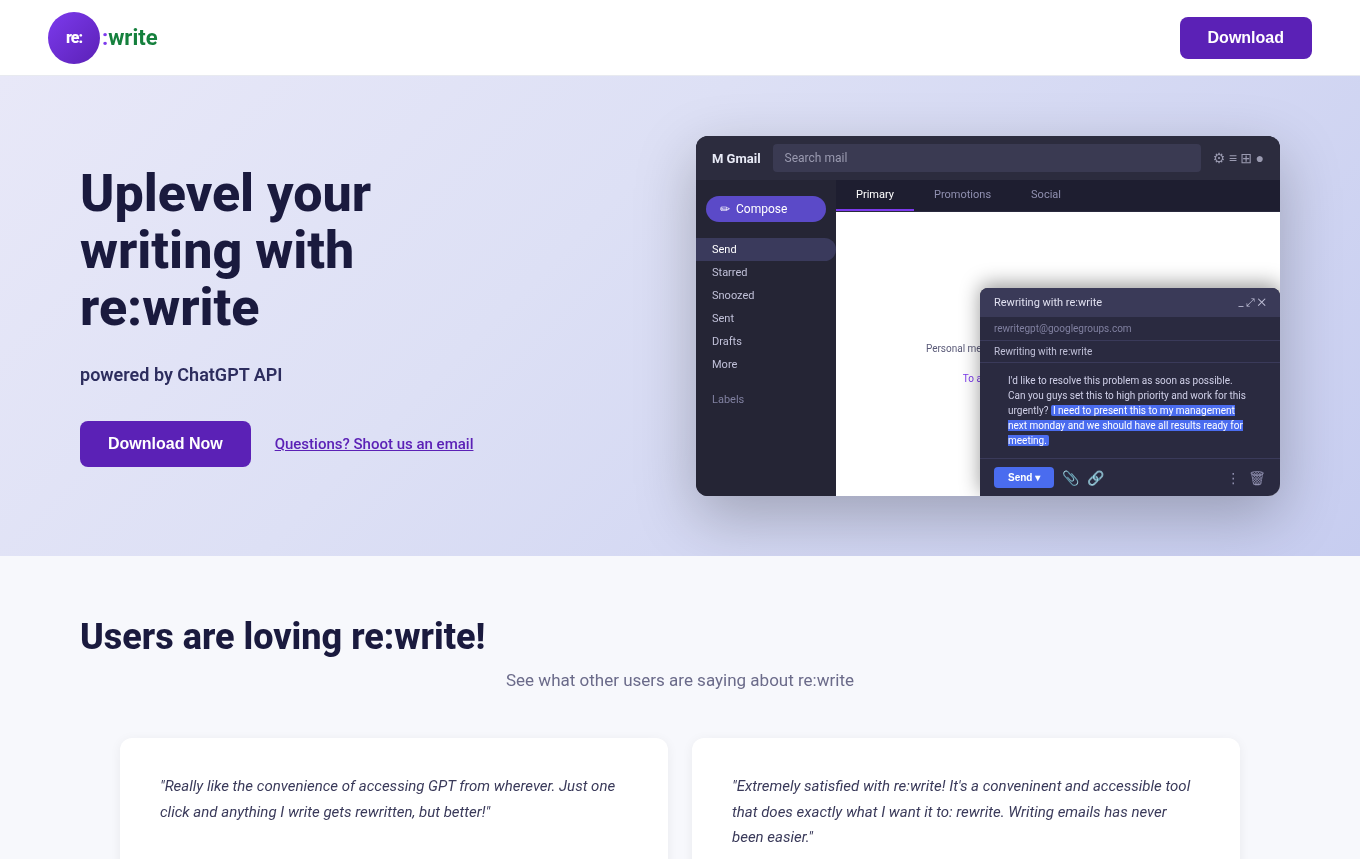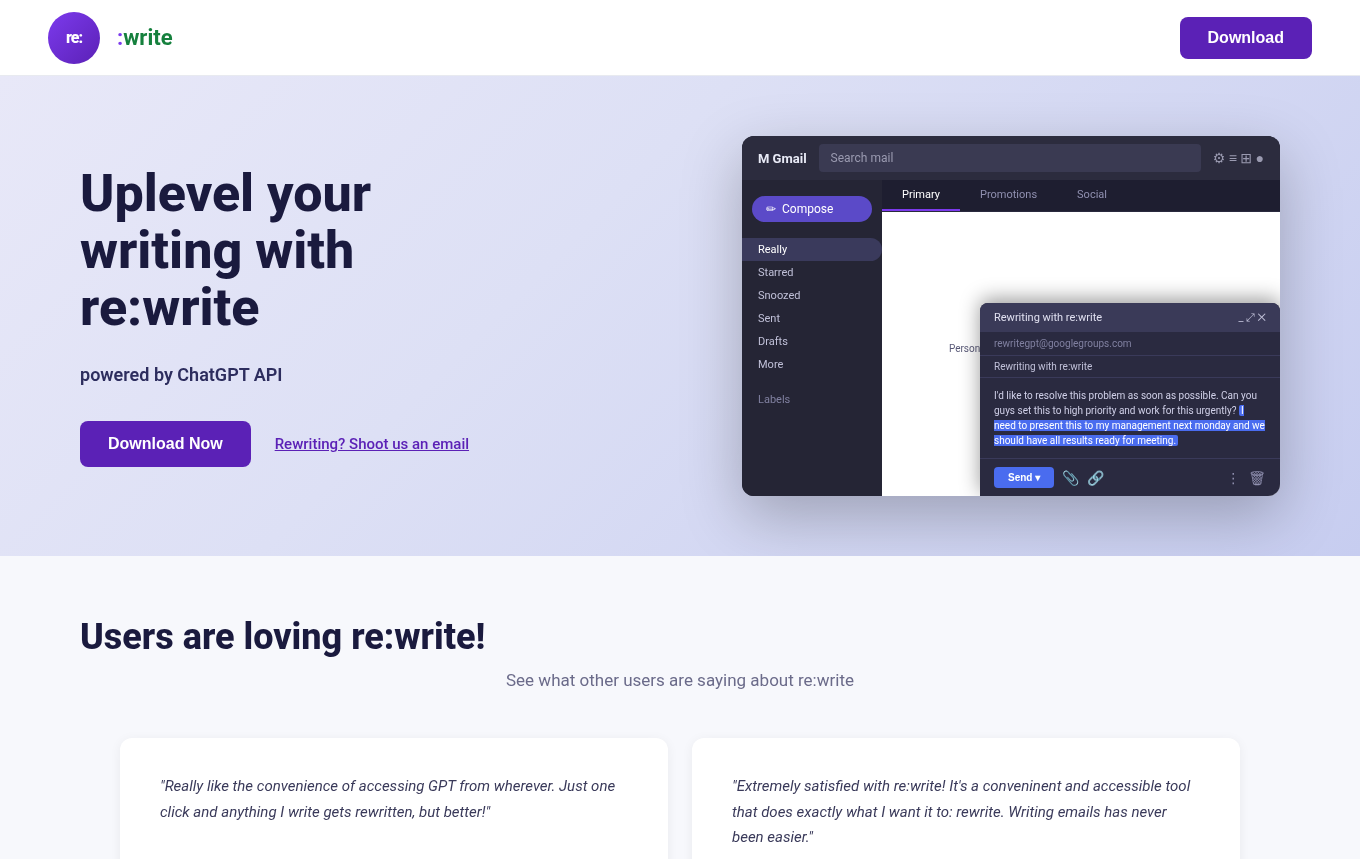--- a/index.html
+++ b/index.html
@@ -4,21 +4,21 @@
   <style>
     *, *::before, *::after { box-sizing: border-box; margin: 0; padding: 0; }
     body { font-family: -apple-system, BlinkMacSystemFont, 'Segoe UI', Roboto, sans-serif; background: #f7f8fc; color: #1a1a2e; }
 
     
     .header {
       display: flex; align-items: center; justify-content: space-between;
       padding: 0 48px; height: 76px; background: #fff;
       border-bottom: 1px solid #e8eaf0;
     }
-    .logo-wrap { display: flex; align-items: center; gap: 15px; }
+    .logo-wrap { display: flex; align-items: center; gap: 0; }
     .logo-circle {
       width: 52px; height: 52px; border-radius: 50%;
       background: linear-gradient(135deg, #7c3aed, #5b21b6);
       display: flex; align-items: center; justify-content: center;
       font-weight: 800; font-size: 16px; color: #fff; letter-spacing: -1px;
     }
     .logo-text { font-size: 22px; font-weight: 700; color: #1e1e3f; margin-left: 2px; }
     .logo-text span { color: #15803d; }
 
     .btn-download-nav {
@@ -44,21 +44,21 @@
       background: #5b21b6; color: #fff; border: none; border-radius: 8px;
       padding: 14px 28px; font-size: 16px; font-weight: 600; cursor: pointer;
     }
     .link-email {
       color: #5b21b6; font-size: 15px; font-weight: 500; text-decoration: underline; cursor: pointer;
     }
 
     
     .hero-right { flex: 1; display: flex; justify-content: flex-end; position: relative; }
     .screenshot-wrap {
-      width: 538px; height: 360px;
+      width: 584px; height: 360px;
       border-radius: 12px; overflow: hidden;
       box-shadow: 0 20px 60px rgba(0,0,0,0.25);
       background: #1e1e2e;
       position: relative;
     }
     
     .gmail-bar {
       height: 44px; background: #2c2c3e; display: flex; align-items: center;
       padding: 0 16px; gap: 12px;
     }
@@ -98,21 +98,21 @@
       position: absolute; bottom: 0; right: 0;
       width: 300px; background: #2a2a40; border-radius: 8px 8px 0 0;
       box-shadow: 0 -4px 20px rgba(0,0,0,0.4);
     }
     .compose-header {
       background: #3a3a58; padding: 8px 14px; border-radius: 8px 8px 0 0;
       font-size: 11px; color: #e0e0f0; display: flex; justify-content: space-between;
     }
     .compose-to { padding: 6px 14px; font-size: 10px; color: #8080a0; border-bottom: 1px solid #3a3a5a; }
     .compose-subject { padding: 5px 14px; font-size: 10px; color: #c0c0d8; border-bottom: 1px solid #3a3a5a; }
-    .compose-body { padding: 10px 14px; font-size: 10px; color: #d0d0e8; line-height: 1.5; }
+    .compose-body { padding: 10px 28px; font-size: 10px; color: #d0d0e8; line-height: 1.5; }
     .compose-highlight { background: #4a6cef; color: #fff; border-radius: 2px; padding: 0 2px; }
     .compose-footer {
       padding: 8px 14px; display: flex; align-items: center; gap: 8px;
       border-top: 1px solid #3a3a5a;
     }
     .send-btn {
       background: #4a6cef; color: #fff; border: none; border-radius: 4px;
       padding: 5px 14px; font-size: 10px; font-weight: 600; cursor: pointer;
     }
 
@@ -147,21 +147,21 @@
   </div>
   <button class="btn-download-nav">Download</button>
 </header>
 
 <section class="hero">
   <div class="hero-left">
     <h1 class="hero-title">Uplevel your writing with re:write</h1>
     <p class="hero-subtitle">powered by ChatGPT API</p>
     <div class="hero-actions">
       <button class="btn-download-now">Download Now</button>
-      <a class="link-email">Rewriting? Shoot us an email</a>
+      <a class="link-email">Questions? Shoot us an email</a>
     </div>
   </div>
 
   <div class="hero-right">
     <div class="screenshot-wrap">
 
       <div class="gmail-bar">
         <span class="gmail-icon">M Gmail</span>
         <div class="search-bar">
           <span>Search mail</span>
@@ -169,21 +169,21 @@
         <span style="color:#9a9ab0;font-size:14px;">⚙ ≡ ⊞ ●</span>
       </div>
 
       <div class="gmail-body">
 
         <div class="gmail-sidebar">
           <div class="compose-btn">
             <span>✏</span>
             <span>Compose</span>
           </div>
-          <div class="gmail-sidebar-item active">Really</div>
+          <div class="gmail-sidebar-item active">Send</div>
           <div class="gmail-sidebar-item">Starred</div>
           <div class="gmail-sidebar-item">Snoozed</div>
           <div class="gmail-sidebar-item">Sent</div>
           <div class="gmail-sidebar-item">Drafts</div>
           <div class="gmail-sidebar-item">More</div>
           <div class="gmail-sidebar-item" style="margin-top:12px;color:#8080a0;">Labels</div>
         </div>
 
         <div class="gmail-main">
           <div class="gmail-tabs">

